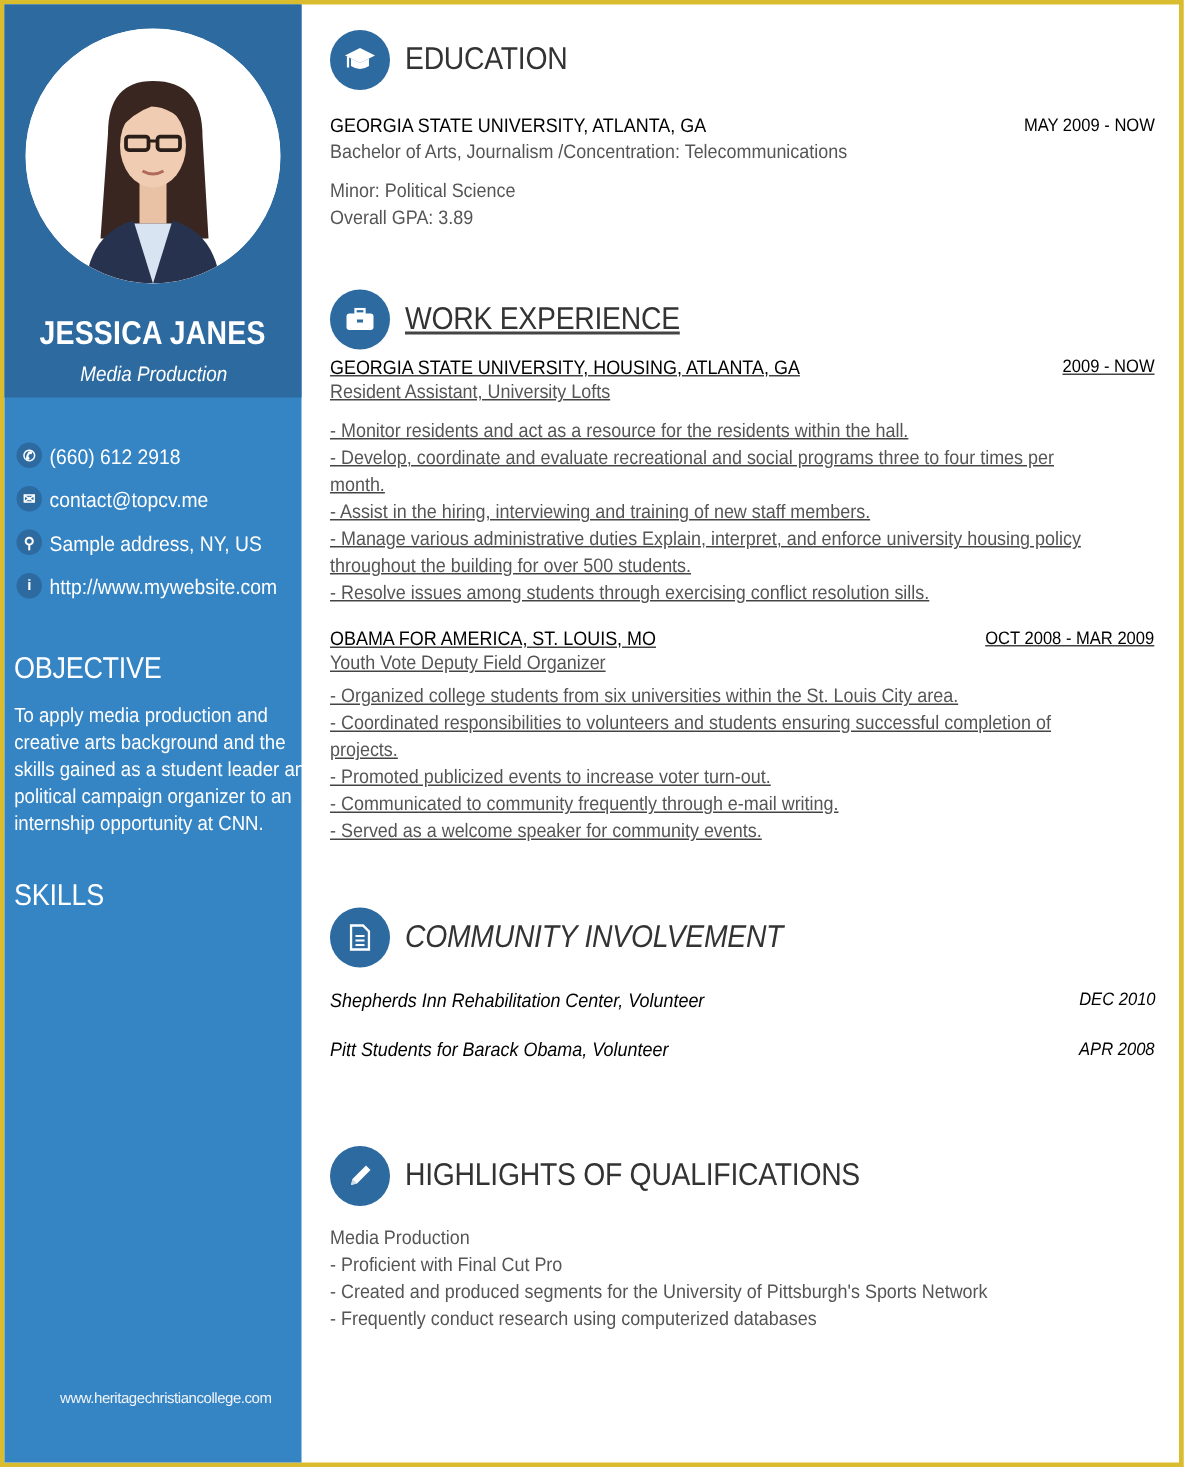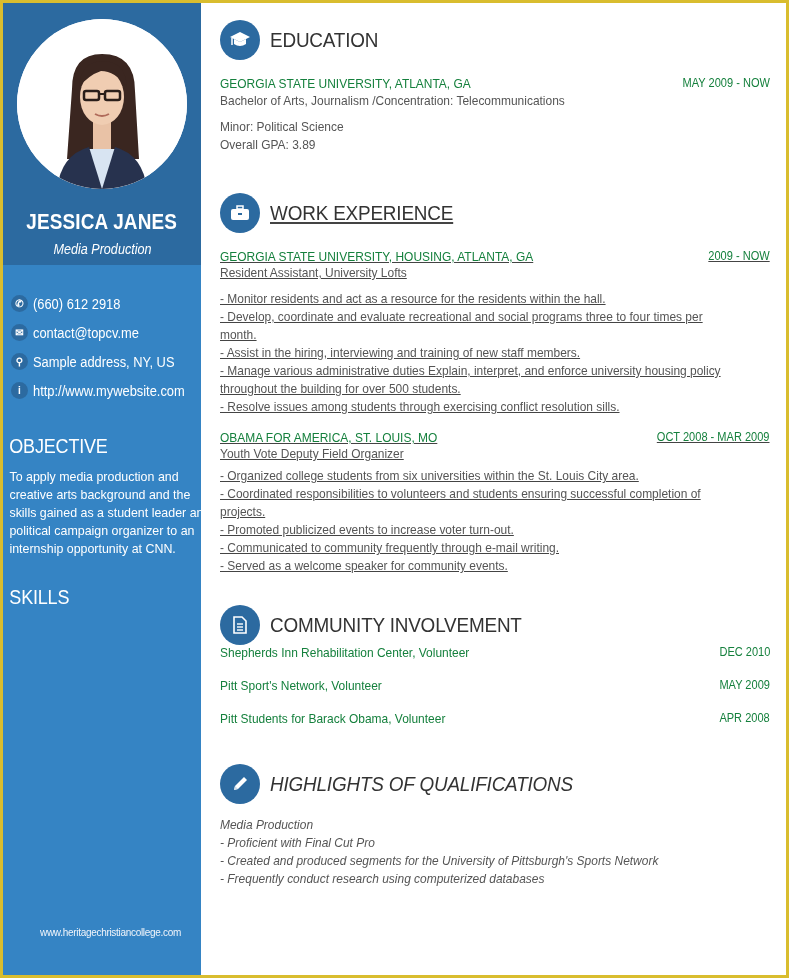--- a/index.html
+++ b/index.html
@@ -55,21 +55,21 @@
   .main { flex: 1; padding: 0 16px 0 19px; color: #444; position: relative; }
   .section-head { display: flex; align-items: center; }
   .sec-icon {
     width: 40px; height: 40px; border-radius: 50%; background: #2c6aa0;
     display: flex; align-items: center; justify-content: center; margin-right: 10px;
   }
   .sec-title {
     font-size: 21px; color: #333; transform: scaleX(0.9); transform-origin: left center;
     white-space: nowrap; letter-spacing: -0.2px;
   }
-  .row { display: flex; justify-content: space-between; font-size: 13px; color: #15803d; }
+  .row { display: flex; justify-content: space-between; font-size: 13px; color: #000000; }
   .row .left, .row .right, .line { transform: scaleX(0.92); white-space: nowrap; }
   .row .left { transform-origin: left center; }
   .row .right { transform-origin: right center; font-size: 12px; }
   .line { font-size: 13px; line-height: 18px; color: #555; transform-origin: left center; }
   .para { font-size: 13px; line-height: 18px; color: #555; width: 548px; transform: scaleX(0.92); transform-origin: left top; }
 </style>
 </head>
 <body>
 
 <div class="frame">
@@ -159,21 +159,21 @@
       <div class="section-head">
         <div class="sec-icon">
           <svg width="20" height="16" viewBox="0 0 20 16">
               <rect x="7" y="1" width="6" height="3" fill="none" stroke="#fff" stroke-width="1.5"></rect>
               <rect x="1" y="4" width="18" height="11" rx="2" fill="#fff"></rect>
               <rect x="8" y="8" width="4" height="2" fill="#2c6aa0"></rect>
             </svg>
         </div>
         <div class="sec-title">WORK EXPERIENCE</div>
       </div>
-      <div style="margin-top:16px">
+      <div style="margin-top:4px">
         <div class="row">
             <span class="left">GEORGIA STATE UNIVERSITY, HOUSING, ATLANTA, GA</span>
             <span class="right">2009 - NOW</span>
           </div>
         <div class="line">Resident Assistant, University Lofts</div>
         <div style="margin-top:8px">
           <div class="para">- Monitor residents and act as a resource for the residents within the hall.</div>
           <div class="para">- Develop, coordinate and evaluate recreational and social programs three to four times per month.</div>
           <div class="para">- Assist in the hiring, interviewing and training of new staff members.</div>
           <div class="para">- Manage various administrative duties Explain, interpret, and enforce university housing policy throughout the building for over 500 students.</div>
@@ -189,49 +189,45 @@
         <div style="margin-top:4px">
           <div class="para">- Organized college students from six universities within the St. Louis City area.</div>
           <div class="para">- Coordinated responsibilities to volunteers and students ensuring successful completion of projects.</div>
           <div class="para">- Promoted publicized events to increase voter turn-out.</div>
           <div class="para">- Communicated to community frequently through e-mail writing.</div>
           <div class="para">- Served as a welcome speaker for community events.</div>
         </div>
       </div>
     </section>
 
-    <section style="position:absolute; left:19px; top:602px; right:16px;">
+    <section style="position:absolute; left:19px; top:602px; right:16px;font-style:italic;">
       <div class="section-head">
         <div class="sec-icon">
           <svg width="14" height="18" viewBox="0 0 14 18">
               <path d="M1 1 L9 1 L13 5 L13 17 L1 17 Z" fill="none" stroke="#fff" stroke-width="1.6"></path>
               <line x1="4" y1="8" x2="10" y2="8" stroke="#fff" stroke-width="1.4"></line>
               <line x1="4" y1="11" x2="10" y2="11" stroke="#fff" stroke-width="1.4"></line>
               <line x1="4" y1="14" x2="10" y2="14" stroke="#fff" stroke-width="1.4"></line>
             </svg>
         </div>
         <div class="sec-title">COMMUNITY INVOLVEMENT</div>
       </div>
-      <div style="">
+      <div style="margin-top:14px">
         <div class="row" style="height:33px">
             <span class="left">Shepherds Inn Rehabilitation Center, Volunteer</span>
             <span class="right">DEC 2010</span>
           </div>
         <div class="row" style="height:33px">
-            <span class="left">Pitt Sport's Network, Volunteer</span>
-            <span class="right">MAY 2009</span>
-          </div>
-        <div class="row" style="height:33px">
             <span class="left">Pitt Students for Barack Obama, Volunteer</span>
             <span class="right">APR 2008</span>
           </div>
       </div>
     </section>
 
-    <section style="position:absolute; left:19px; top:761px; right:32px;font-style:italic;">
+    <section style="position:absolute; left:19px; top:761px; right:32px;">
       <div class="section-head">
         <div class="sec-icon">
           <svg width="18" height="18" viewBox="0 0 18 18">
               <path d="M3 15 L4 11 L13 2 L16 5 L7 14 Z" fill="#fff"></path>
               <path d="M3 15 L4 11 L7 14 Z" fill="#d0dde9"></path>
             </svg>
         </div>
         <div class="sec-title">HIGHLIGHTS OF QUALIFICATIONS</div>
       </div>
       <div style="margin-top:12px">

